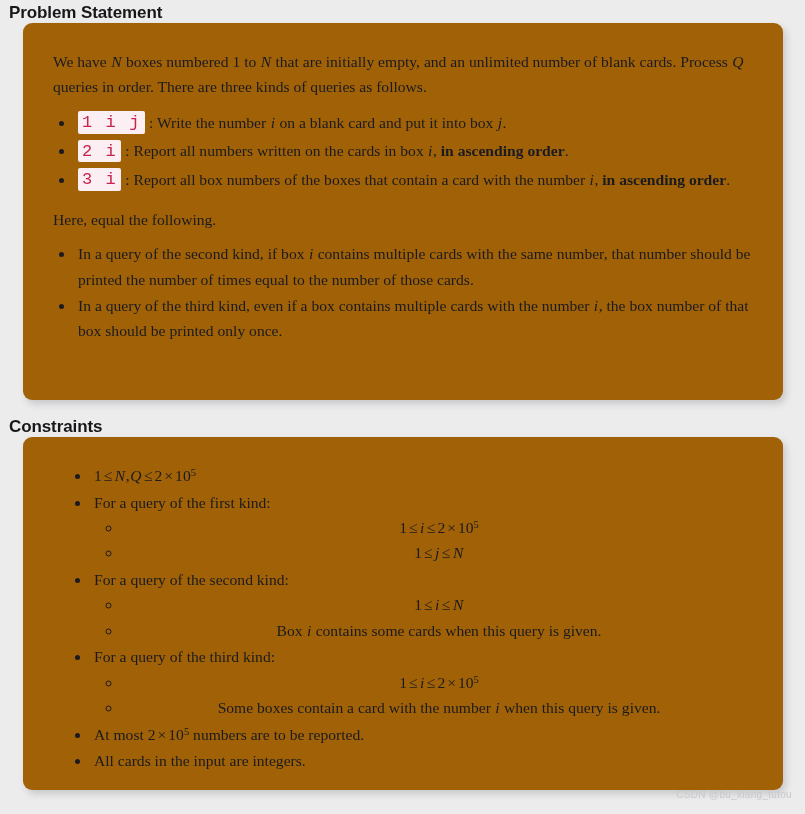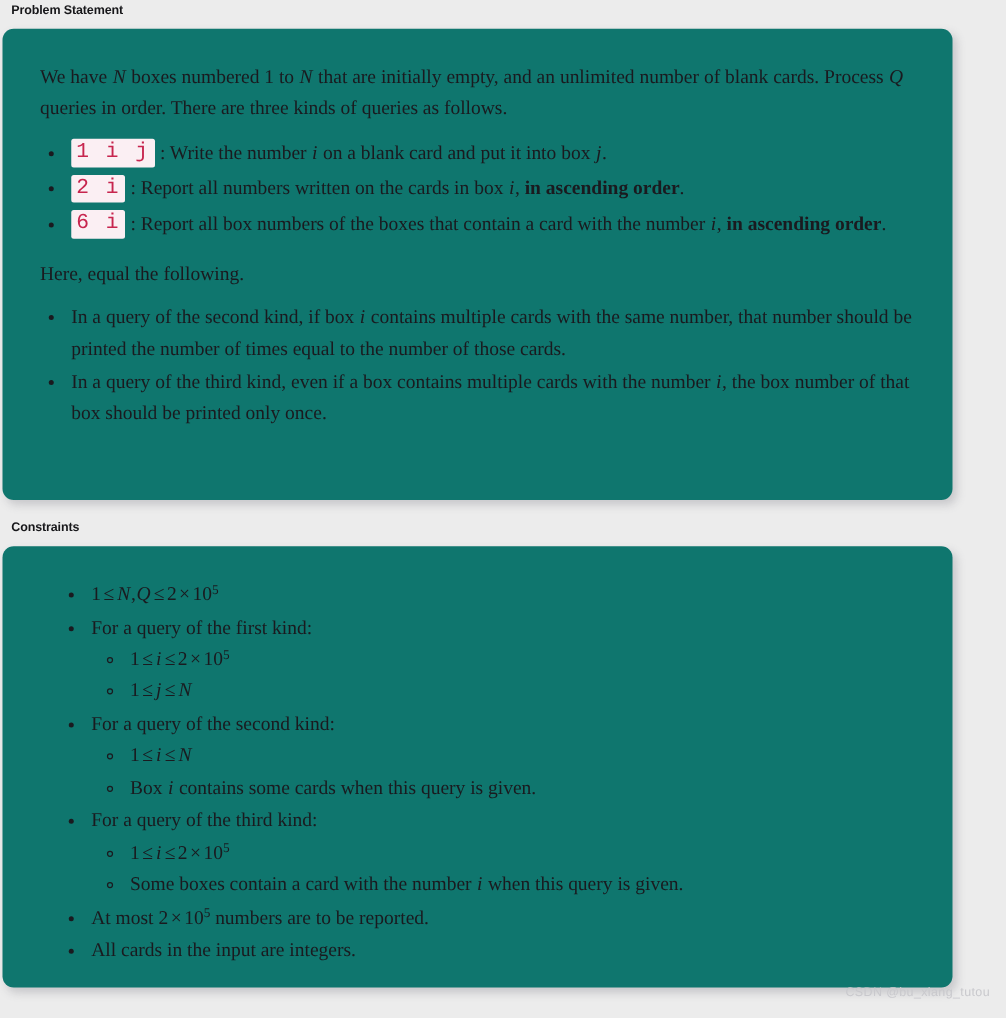--- a/index.html
+++ b/index.html
@@ -16,41 +16,41 @@
   }
   .page {
     position: relative;
     width: 805px;
     height: 814px;
     box-sizing: border-box;
   }
   .section-heading {
     font-family: "Liberation Sans", sans-serif;
     font-weight: bold;
-    font-size: 10px;
+    font-size: 17px;
     color: #17171a;
     margin: 0;
     padding: 0;
     letter-spacing: -0.1px;
   }
   #heading-problem {
     position: absolute;
     left: 9px;
     top: 3px;
   }
   #heading-constraints {
     position: absolute;
     left: 9px;
     top: 417px;
   }
   .card {
     position: absolute;
-    left: 2px;
+    left: 23px;
     width: 760px;
-    background: #0f766e;
+    background: #a16207;
     border-radius: 9px;
     box-shadow: 3px 4px 7px rgba(120,120,130,0.30);
     box-sizing: border-box;
   }
   #card-problem {
     top: 23px;
     height: 377px;
     padding: 26px 30px 20px 30px;
   }
   #card-constraints {
@@ -68,20 +68,21 @@
   .para {
     margin: 0 0 2px 0;
   }
   .note-intro {
     margin-top: 14px;
   }
   ul.lvl2 {
     margin: 0;
     padding-left: 28px;
     list-style-type: circle;
+    text-align: center;
   }
   ul.lvl2 > li {
     margin: 0;
     padding-left: 3px;
   }
   ul.notes {
     margin: 9px 0 0 0;
     padding-left: 22px;
     list-style-type: disc;
   }
@@ -160,21 +161,21 @@
     </p>
 
     <ul class="body-text notes">
       <li>
         <code class="kbd">1 i j</code><span> : </span><span>Write the number </span><span class="mathvar">i</span><span> on a blank card and put it into box </span><span class="mathvar">j</span><span>.</span>
       </li>
       <li>
         <code class="kbd">2 i</code><span> : </span><span>Report all numbers written on the cards in box </span><span class="mathvar">i</span><span>, </span><b>in ascending order</b><span>.</span>
       </li>
       <li>
-        <code class="kbd">6 i</code><span> : </span><span>Report all box numbers of the boxes that contain a card with the number </span><span class="mathvar">i</span><span>, </span><b>in ascending order</b><span>.</span>
+        <code class="kbd">3 i</code><span> : </span><span>Report all box numbers of the boxes that contain a card with the number </span><span class="mathvar">i</span><span>, </span><b>in ascending order</b><span>.</span>
       </li>
     </ul>
 
     <p class="body-text para note-intro">Here, equal the following.</p>
 
     <ul class="body-text notes">
       <li>
         <span>In a query of the second kind, if box </span><span class="mathvar">i</span><span> contains multiple cards with the same number, that number should be printed the number of times equal to the number of those cards.</span>
       </li>
       <li>

